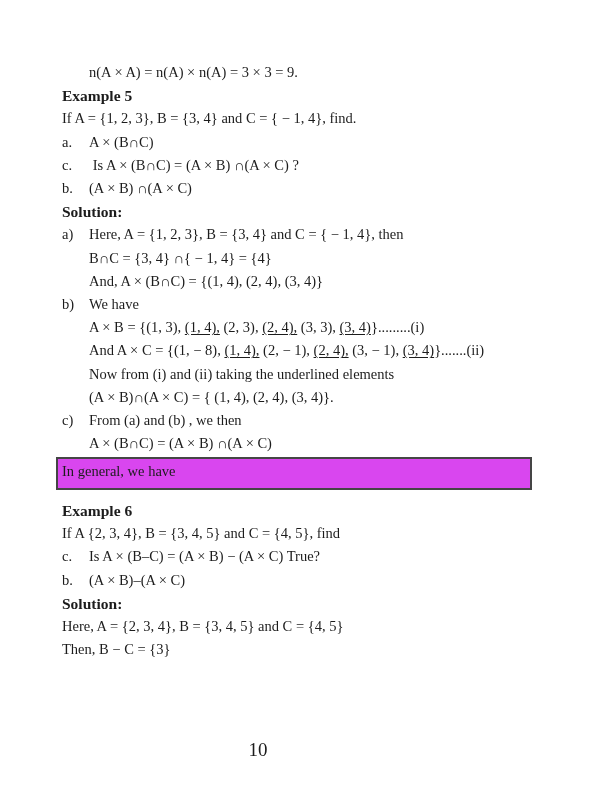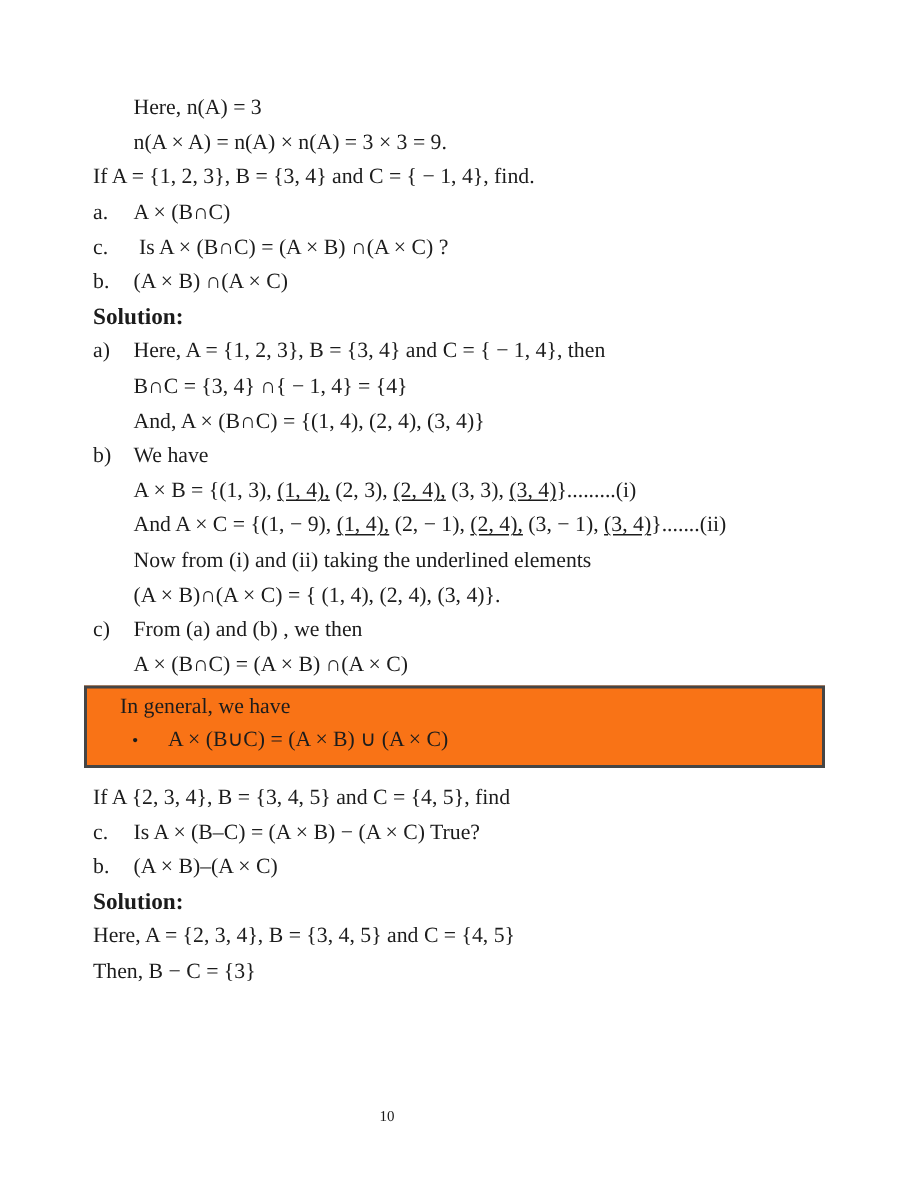--- a/index.html
+++ b/index.html
@@ -41,71 +41,71 @@
     width: 27px;
   }
   .u {
     text-decoration: underline;
     text-underline-offset: 2px;
   }
   .note-box {
     width: 462px;
     border: 2px solid #454545;
     margin: 2px 0 9px -6px;
-    padding: 2px 6px 5px 22px;
-    background: #f97316;
+    padding: 2px 6px 5px 4px;
+    background: #d946ef;
   }
   .note-box .line {
     line-height: 21.6px;
   }
   .line.bullet .bullet-glyph {
     display: inline-block;
     width: 24px;
     padding-left: 8px;
     font-size: 12px;
   }
   .page-number {
     position: absolute;
     top: 739px;
     left: 0;
     width: 516px;
     text-align: center;
-    font-size: 10px;
+    font-size: 19px;
     color: #1c1c1c;
   }
 </style>
 </head>
 <body>
 
 <div class="page">
   <div id="doc-content" class="content">
       <div>
-        <div class="line indent"><span>Here, n(A) = 3</span></div>
         <div class="line indent"><span>n(A × A) = n(A) × n(A) = 3 × 3 = 9.</span></div>
+        <div class="line heading"><span>Example 5</span></div>
         <div class="line body"><span>If A = {1, 2, 3}, B = {3, 4} and C = { − 1, 4}, find.</span></div>
         <div class="line list"><span class="label">a.</span><span>A × (B∩C)</span></div>
         <div class="line list"><span class="label">c.</span><span> Is A × (B∩C) = (A × B) ∩(A × C) ?</span></div>
         <div class="line list"><span class="label">b.</span><span>(A × B) ∩(A × C)</span></div>
         <div class="line heading"><span>Solution:</span></div>
         <div class="line list"><span class="label">a)</span><span>Here, A = {1, 2, 3}, B = {3, 4} and C = { − 1, 4}, then</span></div>
         <div class="line indent"><span>B∩C = {3, 4} ∩{ − 1, 4} = {4}</span></div>
         <div class="line indent"><span>And, A × (B∩C) = {(1, 4), (2, 4), (3, 4)}</span></div>
         <div class="line list"><span class="label">b)</span><span>We have</span></div>
         <div class="line indent"><span>A × B = {(1, 3), </span><span class="u">(1, 4),</span><span> (2, 3), </span><span class="u">(2, 4),</span><span> (3, 3), </span><span class="u">(3, 4)</span><span>}.........(i)</span></div>
-        <div class="line indent"><span>And A × C = {(1, − 9), </span><span class="u">(1, 4),</span><span> (2, − 1), </span><span class="u">(2, 4),</span><span> (3, − 1), </span><span class="u">(3, 4)</span><span>}.......(ii)</span></div>
+        <div class="line indent"><span>And A × C = {(1, − 8), </span><span class="u">(1, 4),</span><span> (2, − 1), </span><span class="u">(2, 4),</span><span> (3, − 1), </span><span class="u">(3, 4)</span><span>}.......(ii)</span></div>
         <div class="line indent"><span>Now from (i) and (ii) taking the underlined elements</span></div>
         <div class="line indent"><span>(A × B)∩(A × C) = { (1, 4), (2, 4), (3, 4)}.</span></div>
         <div class="line list"><span class="label">c)</span><span>From (a) and (b) , we then</span></div>
         <div class="line indent"><span>A × (B∩C) = (A × B) ∩(A × C)</span></div>
       </div>
       <div class="note-box">
         <div class="line body"><span>In general, we have</span></div>
-        <div class="line bullet"><span class="bullet-glyph">•</span><span>A × (B∪C) = (A × B) ∪ (A × C)</span></div>
       </div>
       <div>
+        <div class="line heading"><span>Example 6</span></div>
         <div class="line body"><span>If A {2, 3, 4}, B = {3, 4, 5} and C = {4, 5}, find</span></div>
         <div class="line list"><span class="label">c.</span><span>Is A × (B–C) = (A × B) − (A × C) True?</span></div>
         <div class="line list"><span class="label">b.</span><span>(A × B)–(A × C)</span></div>
         <div class="line heading"><span>Solution:</span></div>
         <div class="line body"><span>Here, A = {2, 3, 4}, B = {3, 4, 5} and C = {4, 5}</span></div>
         <div class="line body"><span>Then, B − C = {3}</span></div>
       </div>
     </div>
   <div class="page-number">10</div>
 </div>

